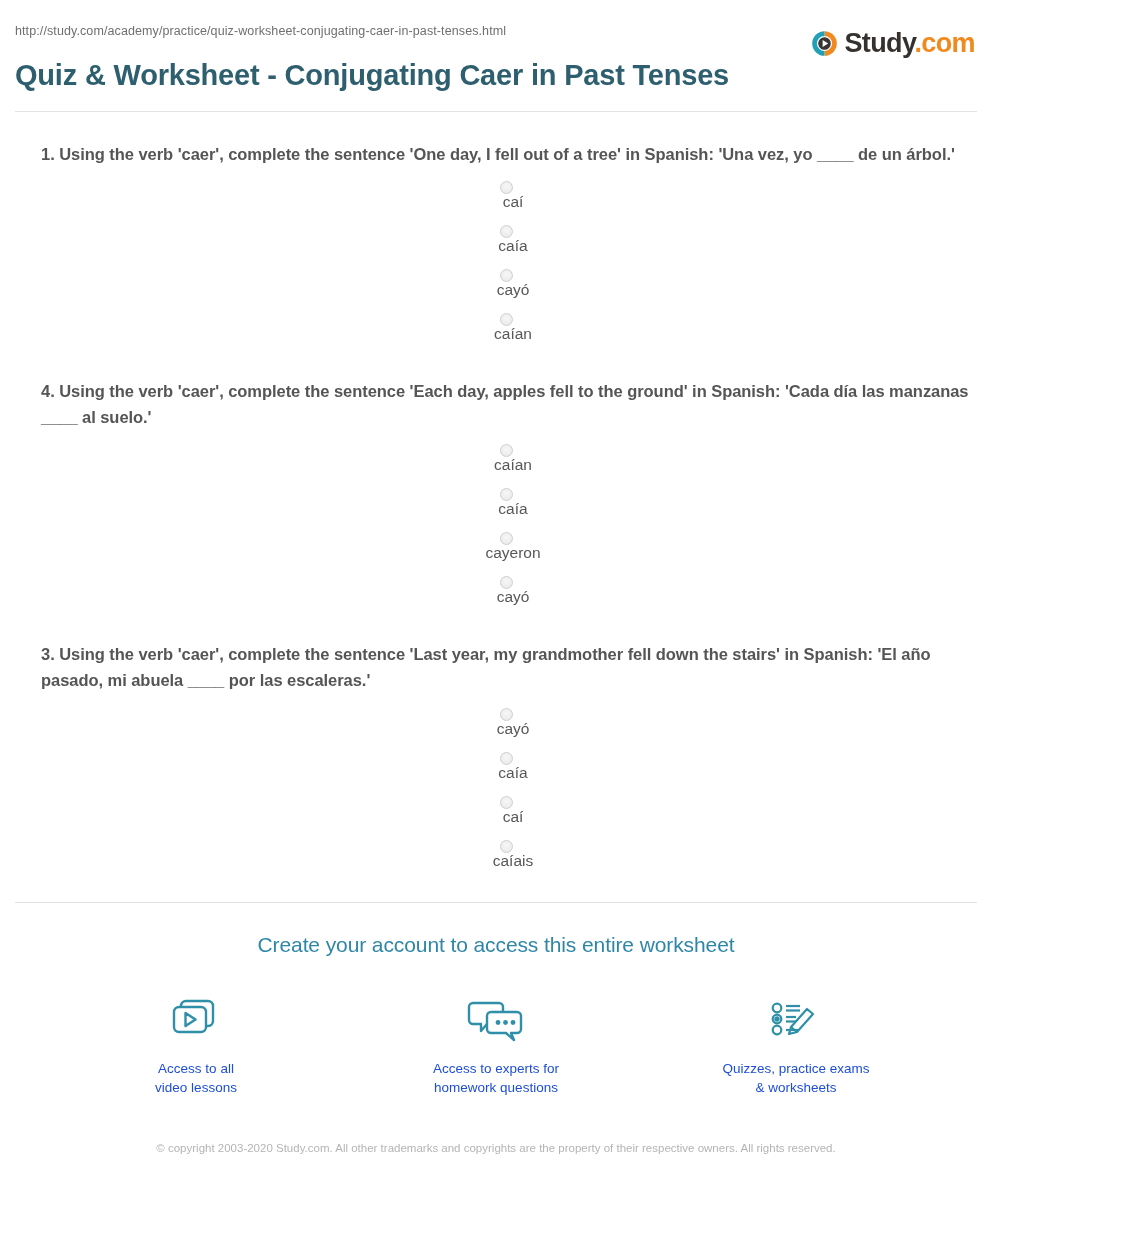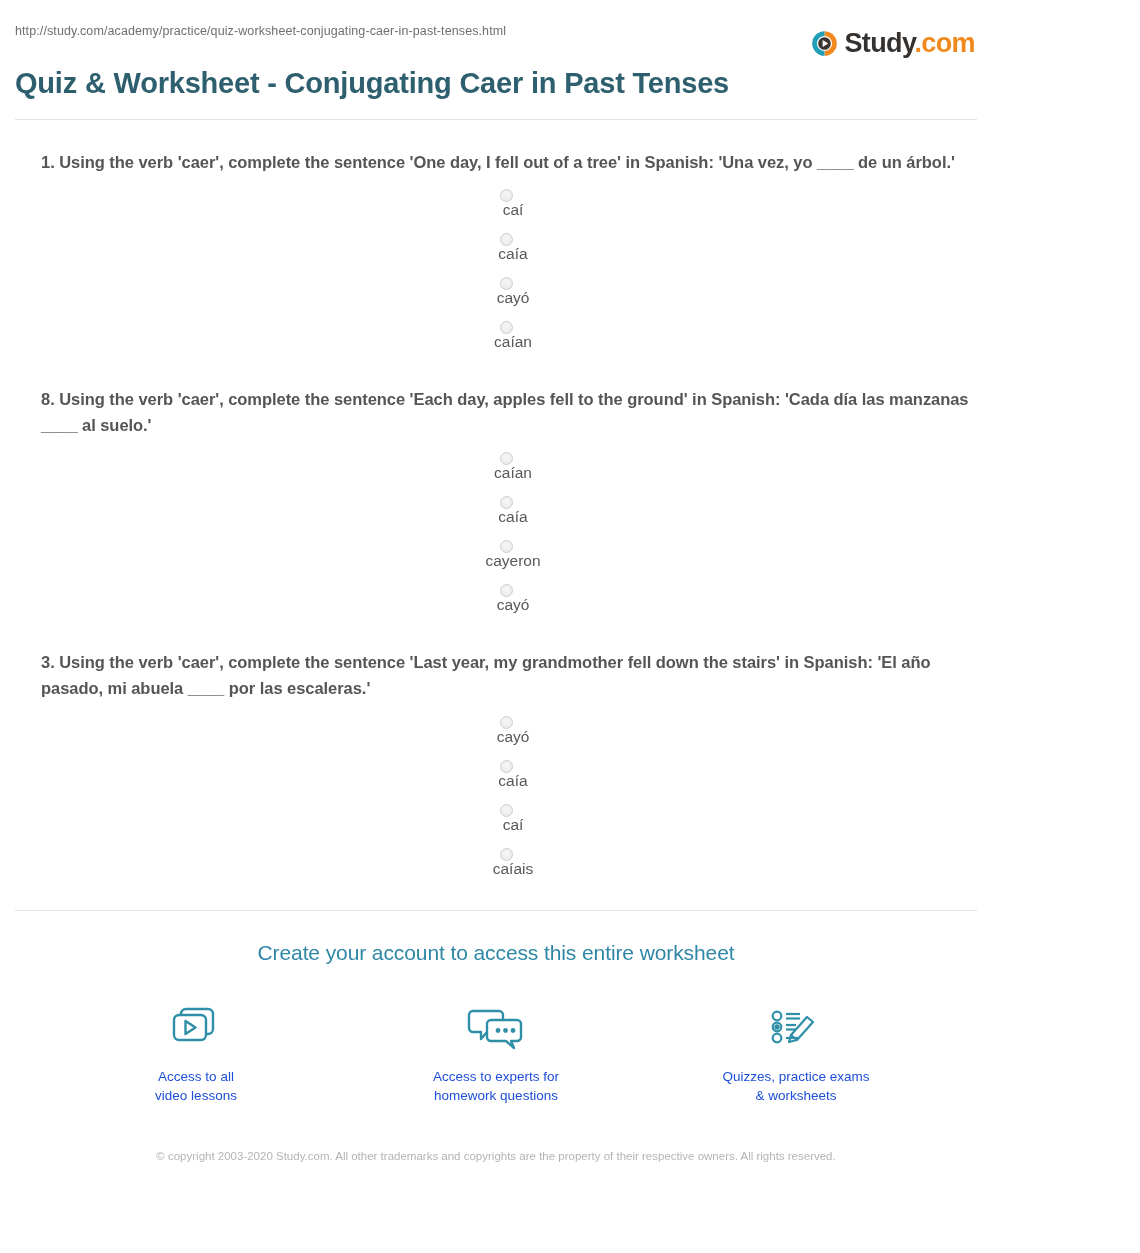--- a/index.html
+++ b/index.html
@@ -58,21 +58,21 @@
     line-height: 1;
     white-space: nowrap;
   }
   .logo-word .dot { color: #f08a1e; }
 
   
   .title {
     font-size: 29px;
     font-weight: bold;
     color: #2e5f6e;
-    margin: 8px 0 0 0;
+    margin: 0 0 0 0;
     line-height: 1.2;
     letter-spacing: -.2px;
   }
   .rule {
     border: 0;
     border-top: 1px solid #e3e3e3;
     margin: 18px 0 0 0;
     height: 0;
   }
 
@@ -209,21 +209,21 @@
           <span class="option-label">cayó</span>
         </li>
         <li class="option">
           <span class="radio"></span>
           <span class="option-label">caían</span>
         </li>
       </ul>
     </div>
 
     <div class="question-block">
-      <p class="question-text">8. Using the verb 'caer', complete the sentence 'Each day, apples fell to the ground' in Spanish: 'Cada día las manzanas ____ al suelo.'</p>
+      <p class="question-text">4. Using the verb 'caer', complete the sentence 'Each day, apples fell to the ground' in Spanish: 'Cada día las manzanas ____ al suelo.'</p>
       <ul class="options">
         <li class="option">
           <span class="radio"></span>
           <span class="option-label">caían</span>
         </li>
         <li class="option">
           <span class="radio"></span>
           <span class="option-label">caía</span>
         </li>
         <li class="option">

